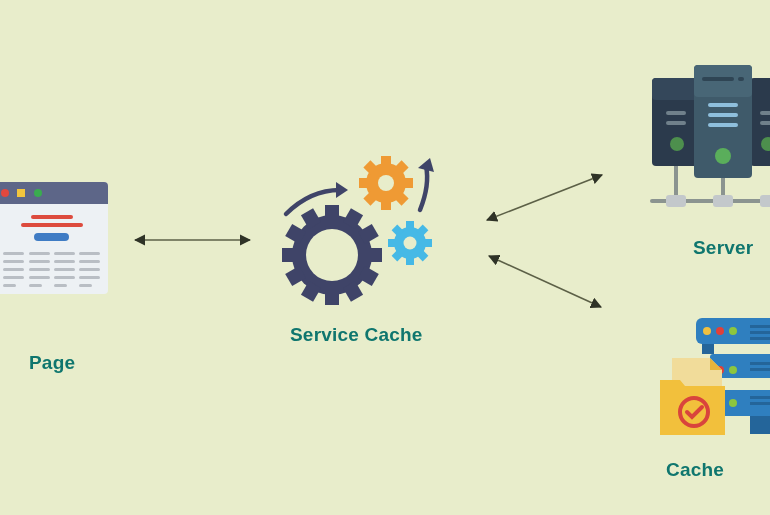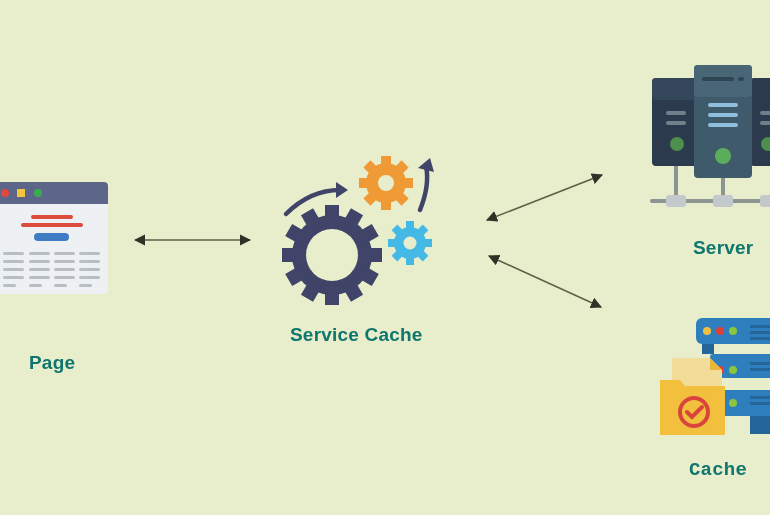--- a/index.html
+++ b/index.html
@@ -163,13 +163,13 @@
   <rect x="100" y="86" width="30" height="3" fill="#24659a"></rect>
     <rect x="100" y="92" width="30" height="3" fill="#24659a"></rect>
 
   <path d="M22 48 h38 l12 12 v30 h-50 z" fill="#f1dc9a"></path>
   <path d="M60 48 v12 h12 z" fill="#e9b53a"></path>
 
   <path d="M10 70 h20 l5 6 h40 v49 h-65 z" fill="#f2c03c"></path>
   <circle cx="44" cy="102" r="14" fill="none" stroke="#d9443c" stroke-width="4"></circle>
   <path d="M37 102 l5 5 l10 -10" fill="none" stroke="#d9443c" stroke-width="4" stroke-linecap="round"></path>
 </svg>
-<div class="label" style="left:689px;top:459px;font-family:Liberation Mono, monospace;">Cache</div>
+<div class="label" style="left:666px;top:459px;">Cache</div>
 
 </body></html>

